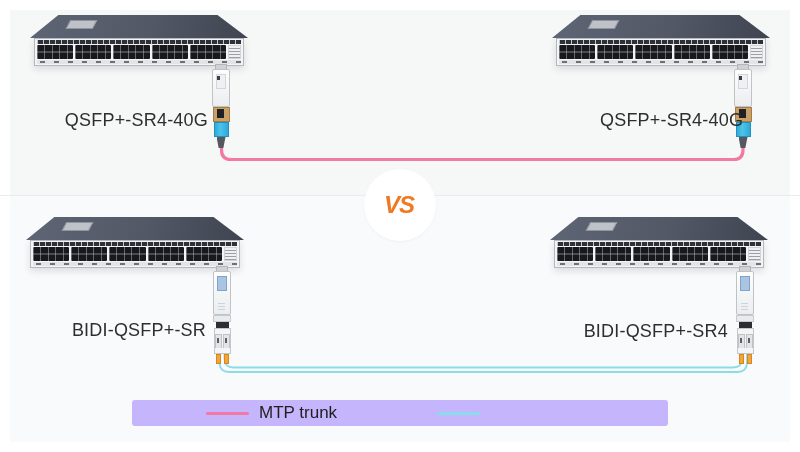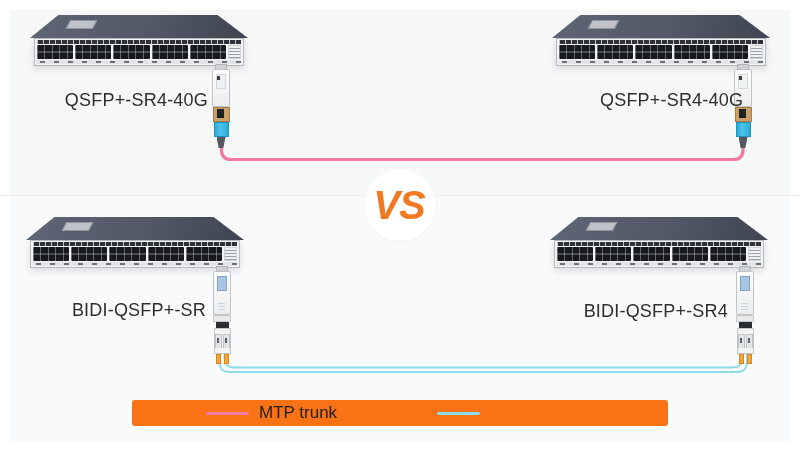--- a/index.html
+++ b/index.html
@@ -79,36 +79,37 @@
   .x-lc{width:15px;height:19px;background:#f4f5f6;border:1px solid #c3c7ca;display:flex;gap:1px;justify-content:center;padding-top:5px;}
   .x-prong{width:5px;height:13px;background:#e2e5e7;border:1px solid #bfc3c6;border-bottom:none;position:relative;}
   .x-prong::after{content:"";position:absolute;left:1px;top:3px;width:2px;height:5px;background:#5d6166;}
   .x-tips{display:flex;gap:3px;}
   .x-tip{width:3px;height:8px;background:#f2a53a;border:1px solid #d9871c;}
 
   
   .dev-label{
     font-size:18px;color:#2e2e2e;text-align:right;white-space:nowrap;z-index:2;
     letter-spacing:.2px;
+    margin-top:20px;
   }
 
   
   .vs-badge{
     left:364px;top:169px;width:72px;height:72px;border-radius:50%;
     background:#ffffff;z-index:3;display:flex;align-items:center;justify-content:center;
     box-shadow:0 1px 3px rgba(0,0,0,.04);
   }
   .vs-text{
-    font-size:40px;font-weight:800;font-style:italic;letter-spacing:-1px;
+    font-size:24px;font-weight:800;font-style:italic;letter-spacing:-1px;
     transform:translateX(-1px);
   }
 
   
   .legend{
-    left:132px;top:400px;width:536px;height:26px;background:#f97316;border-radius:3px;z-index:2;
+    left:132px;top:400px;width:536px;height:26px;background:#c4b5fd;border-radius:3px;z-index:2;
   }
   .legend-swatch{position:absolute;height:3px;width:43px;border-radius:2px;top:12px;}
   .legend-label{position:absolute;top:0;line-height:26px;font-size:17px;color:#1f1f1f;white-space:nowrap;}
   .ls-1{left:74px;}
   .ll-1{left:127px;}
   .ls-2{left:305px;}
   .ll-2{left:358px;}
 </style>
 </head>
 <body>

